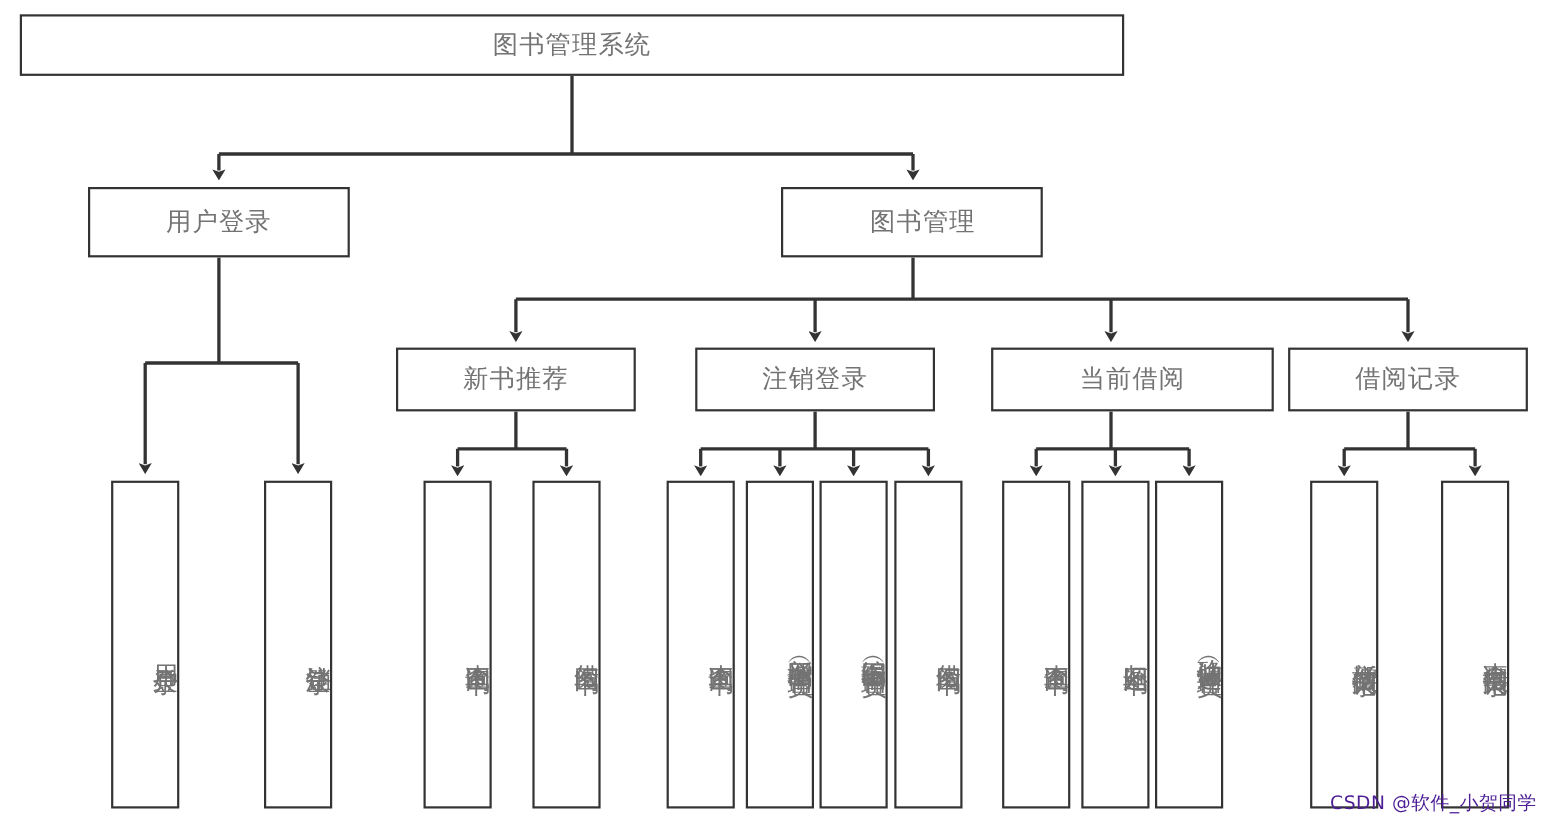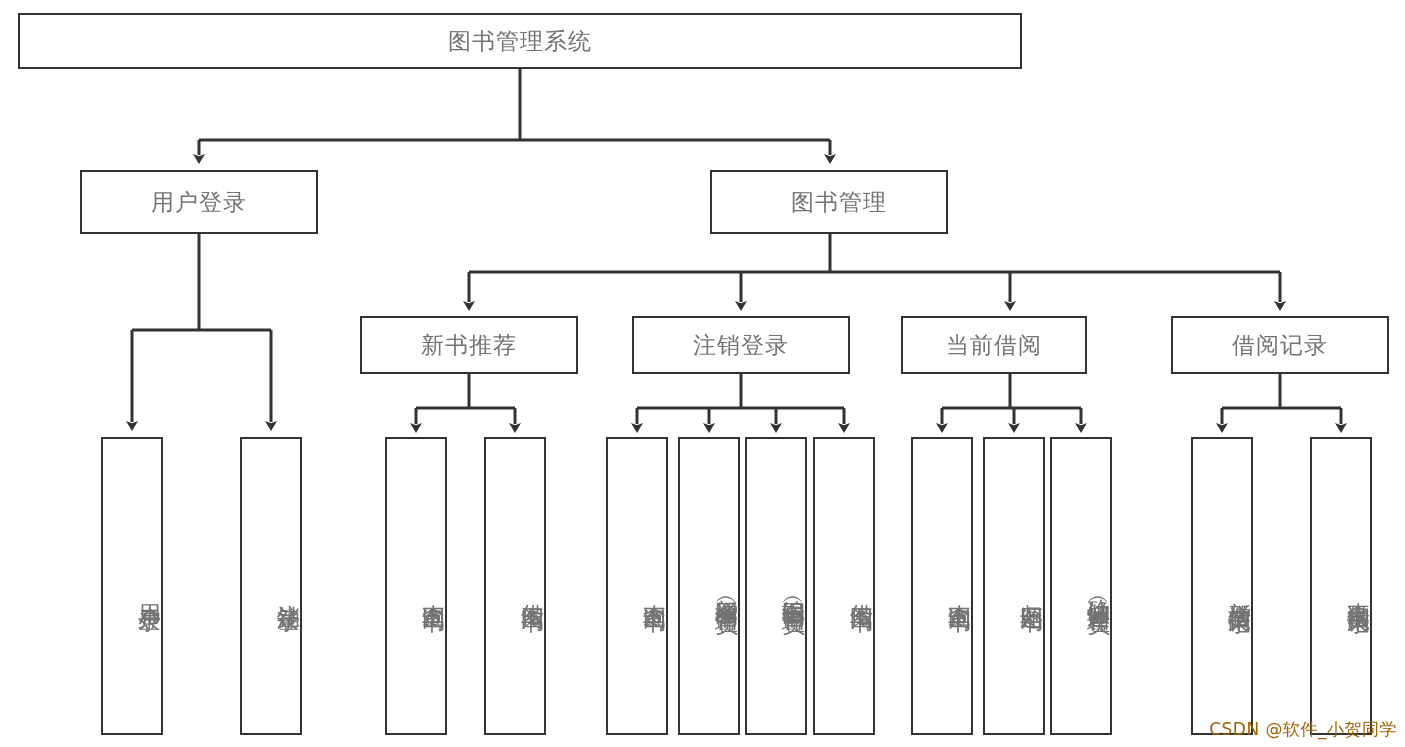--- a/index.html
+++ b/index.html
@@ -58,21 +58,21 @@
   }
   .node.vert .node-label {
     writing-mode: vertical-rl;
     text-orientation: upright;
   }
   #watermark {
     position: absolute;
     right: 8px;
     bottom: 6px;
     font-size: 17px;
-    color: #a16207;
+    color: #4c1d95;
     letter-spacing: 0.5px;
     white-space: nowrap;
     user-select: none;
   }
 </style>
 </head>
 <body>
 
 <div id="diagram-root">
 
@@ -136,21 +136,21 @@
   <div class="node horiz" style="left: 710px; top: 170px; width: 238px; height: 64px; padding-left: 20px;">
     <span class="node-label">图书管理</span>
   </div>
 
   <div class="node horiz" style="left: 360px; top: 316px; width: 218px; height: 58px;">
     <span class="node-label">新书推荐</span>
   </div>
   <div class="node horiz" style="left: 632px; top: 316px; width: 218px; height: 58px;">
     <span class="node-label">注销登录</span>
   </div>
-  <div class="node horiz" style="left: 901px; top: 316px; width: 186px; height: 58px;">
+  <div class="node horiz" style="left: 901px; top: 316px; width: 257px; height: 58px;">
     <span class="node-label">当前借阅</span>
   </div>
   <div class="node horiz" style="left: 1171px; top: 316px; width: 218px; height: 58px;">
     <span class="node-label">借阅记录</span>
   </div>
 
   <div class="node vert" style="left: 101px; top: 437px; width: 62px; height: 298px;">
     <span class="node-label">用户登录</span>
   </div>
   <div class="node vert" style="left: 240px; top: 437px; width: 62px; height: 298px;">

